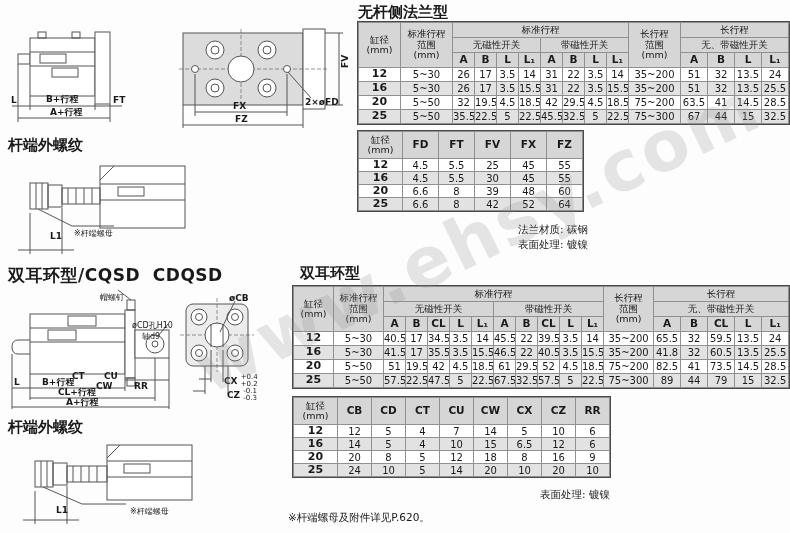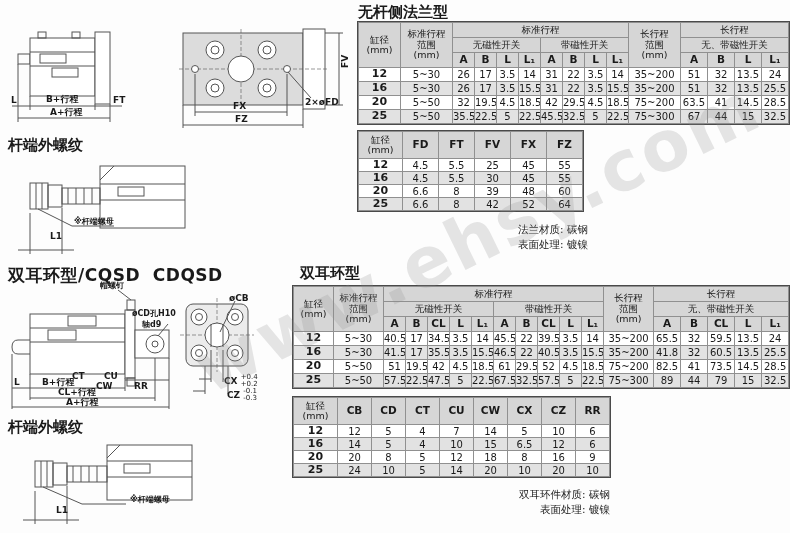--- a/index.html
+++ b/index.html
@@ -14,21 +14,21 @@
     font-size:70px;font-weight:bold;letter-spacing:3px;color:rgba(140,140,140,0.22);
     transform:rotate(-26deg);pointer-events:none;white-space:nowrap;z-index:5;
   }
   .h-big{position:absolute;margin:0;font-size:17px;font-weight:bold;white-space:pre;letter-spacing:.5px;}
   .h-mid{position:absolute;margin:0;font-size:15px;font-weight:bold;white-space:pre;}
   .h-right{position:absolute;margin:0;font-size:15px;font-weight:bold;white-space:pre;
     border-bottom:2px solid #2b2b2b;padding:0 6px 2px 0;}
   .fig{position:absolute;}
   .fig svg{position:absolute;left:0;top:0;}
   .lbl{position:absolute;font-size:9px;font-weight:bold;white-space:nowrap;line-height:1;}
-  .lbl.cn{font-weight:bold;font-size:8.5px;}
+  .lbl.cn{font-weight:normal;font-size:8.5px;margin-top:12px;}
   .lbl.small{font-size:8px;}
   .rot{transform:rotate(-90deg);transform-origin:left top;}
   .tol{display:inline-block;font-size:7px;font-weight:normal;line-height:1.05;
     white-space:pre-line;vertical-align:-2px;}
   .note{position:absolute;font-size:10.5px;text-align:right;line-height:15px;}
   .footnote{position:absolute;font-size:10.5px;}
   table.t{position:absolute;border-collapse:collapse;table-layout:fixed;background:#fff;
     outline:1.5px solid #4a4a4a;z-index:2;}
   table.t th,table.t td{border:1px solid #909090;text-align:center;vertical-align:middle;
     padding:0;font-weight:normal;font-size:10px;line-height:1.1;overflow:hidden;}
@@ -645,18 +645,18 @@
           <td>14</td>
           <td>20</td>
           <td>10</td>
           <td>20</td>
           <td>10</td>
         </tr>
       </tbody>
   </table>
 
   <div class="note" style="left:460px;top:487px;width:150px;">
-    <div>双耳环件材质: 碳钢</div>
     <div>表面处理: 镀镍</div>
   </div>
 
+  <div class="footnote" style="left:288px;top:511px;">※杆端螺母及附件详见P.620。</div>
 
 </div>
 
 </body></html>

